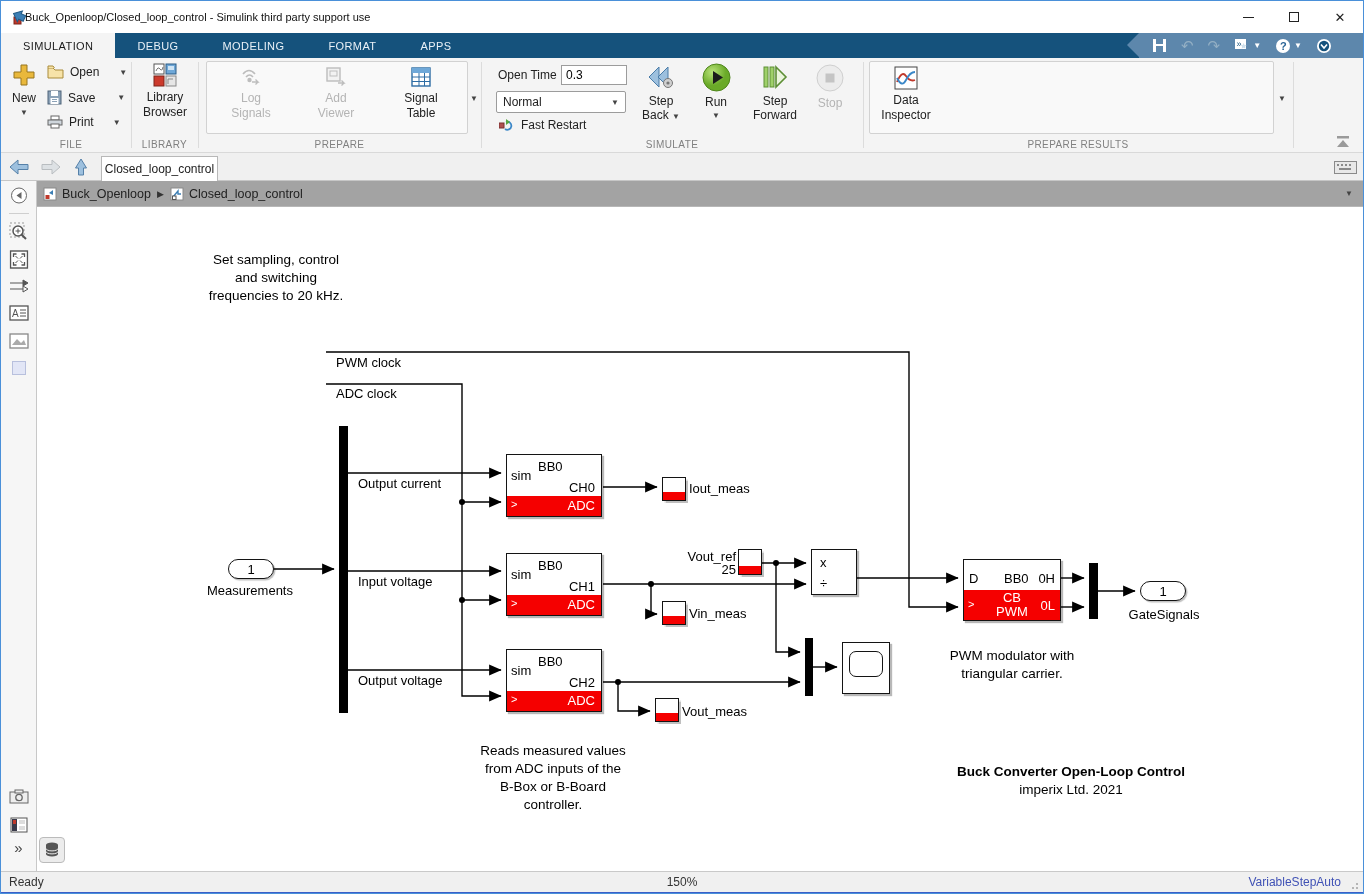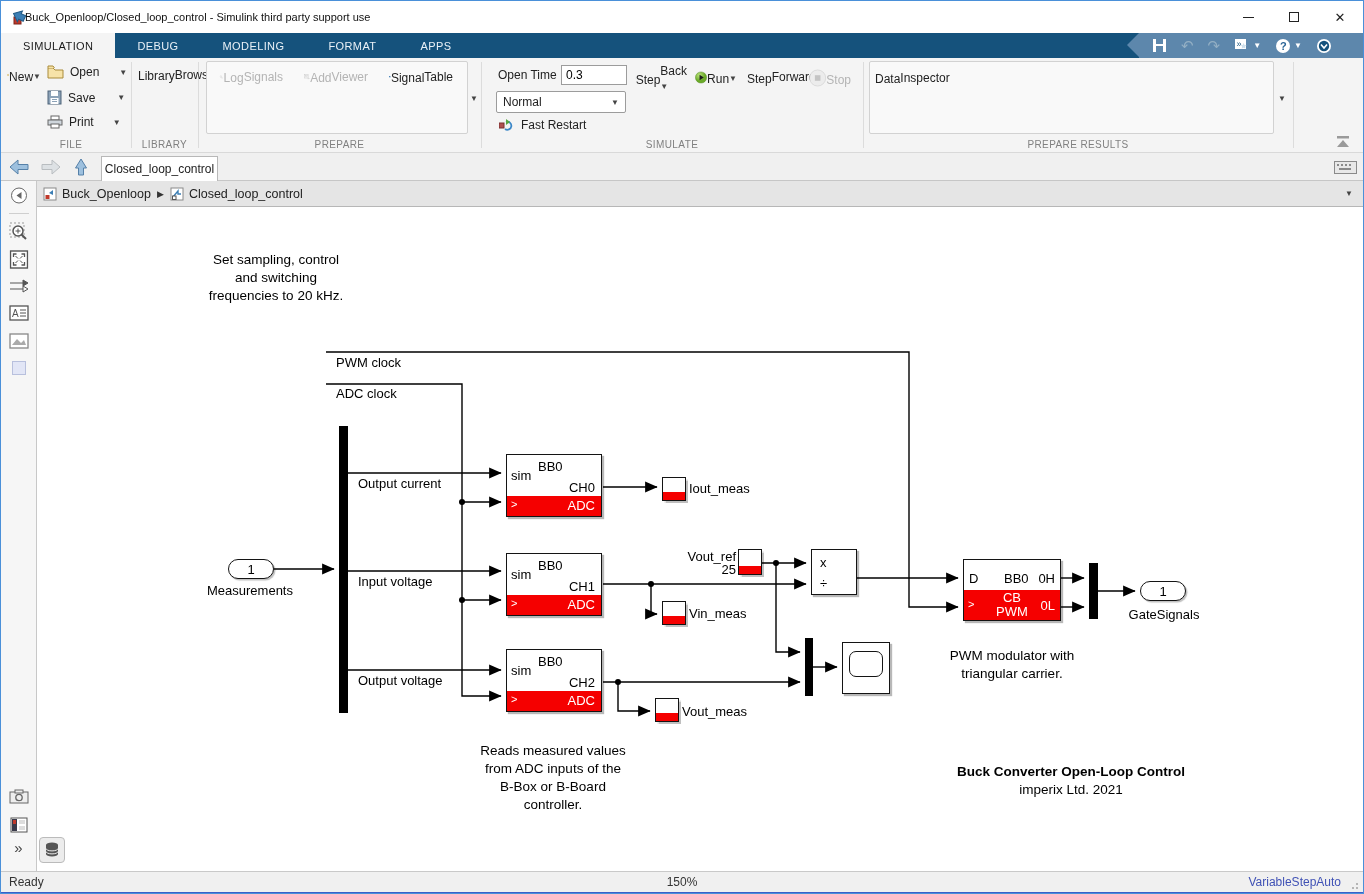--- a/index.html
+++ b/index.html
@@ -33,39 +33,39 @@
   .qat-caret { color:#fff; font-size:8px; margin-left:3px; }
 
   
   .ribbon-body { position:absolute; left:0; top:57px; width:100%; height:95px; background:#f4f4f4;
                  border-bottom:1px solid #d9d9d9; font-size:12px; color:#222; }
   .rsep { position:absolute; top:4px; height:86px; width:1px; background:#dcdcdc; }
   .grp-label { position:absolute; bottom:2px; font-size:10px; color:#808080; letter-spacing:.4px;
                text-align:center;margin-top:31px; }
   .menu-caret { font-size:8px; color:#444; }
   .small-row { position:absolute; display:flex; align-items:center; gap:6px; }
-  .big-btn { position:absolute; display:flex; flex-direction:row; align-items:center; font-size:12px; }
+  .big-btn { position:absolute; display:flex; flex-direction:column; align-items:center; font-size:12px; }
   .tool-box { position:absolute; border:1px solid #d2d2d2; background:#f9f9f9; border-radius:2px; }
   .disabled-txt { color:#b4b4b4; }
   .stoptime-input { position:absolute; width:66px; height:20px; border:1px solid #9c9c9c; font-size:12px;
                     padding:0 4px; background:#fff; font-family:"Liberation Sans",sans-serif; }
   .mode-select { position:absolute; width:130px; height:22px; border:1px solid #9c9c9c; background:#fff;
                  display:flex; align-items:center; font-size:12px; padding:0 6px; border-radius:2px; }
   .mode-select .menu-caret { margin-left:auto; }
   .ctr { text-align:center; line-height:15px; }
 
   
   .navrow { position:absolute; left:0; top:152px; width:100%; height:28px; background:#f0f0f0;
             border-bottom:1px solid #c6c6c6; }
   .doc-tab { position:absolute; left:100px; top:3px; width:117px; height:25px; background:#fff;
              border:1px solid #b8b8b8; border-bottom:none; display:flex; align-items:center;
              justify-content:center; font-size:12px; color:#222; }
 
   
-  .crumbrow { position:absolute; left:36px; top:180px; width:1328px; height:26px; background:#e5e5e5;
+  .crumbrow { position:absolute; left:36px; top:180px; width:1328px; height:26px; background:#a3a3a3;
               border-bottom:1px solid #b7b7b7; display:flex; align-items:center; font-size:12.5px; color:#222;justify-content:center; }
   .crumb-sep { margin:0 6px; font-size:9px; color:#333; }
 
   
   .palette { position:absolute; left:0; top:180px; width:36px; height:690px; background:#f6f6f6;
              border-right:1px solid #c8c8c8; }
   .pal-ic { position:absolute; left:50%; transform:translateX(-50%); }
   .pal-div { position:absolute; left:8px; width:20px; height:1px; background:#cfcfcf; }
 
   

